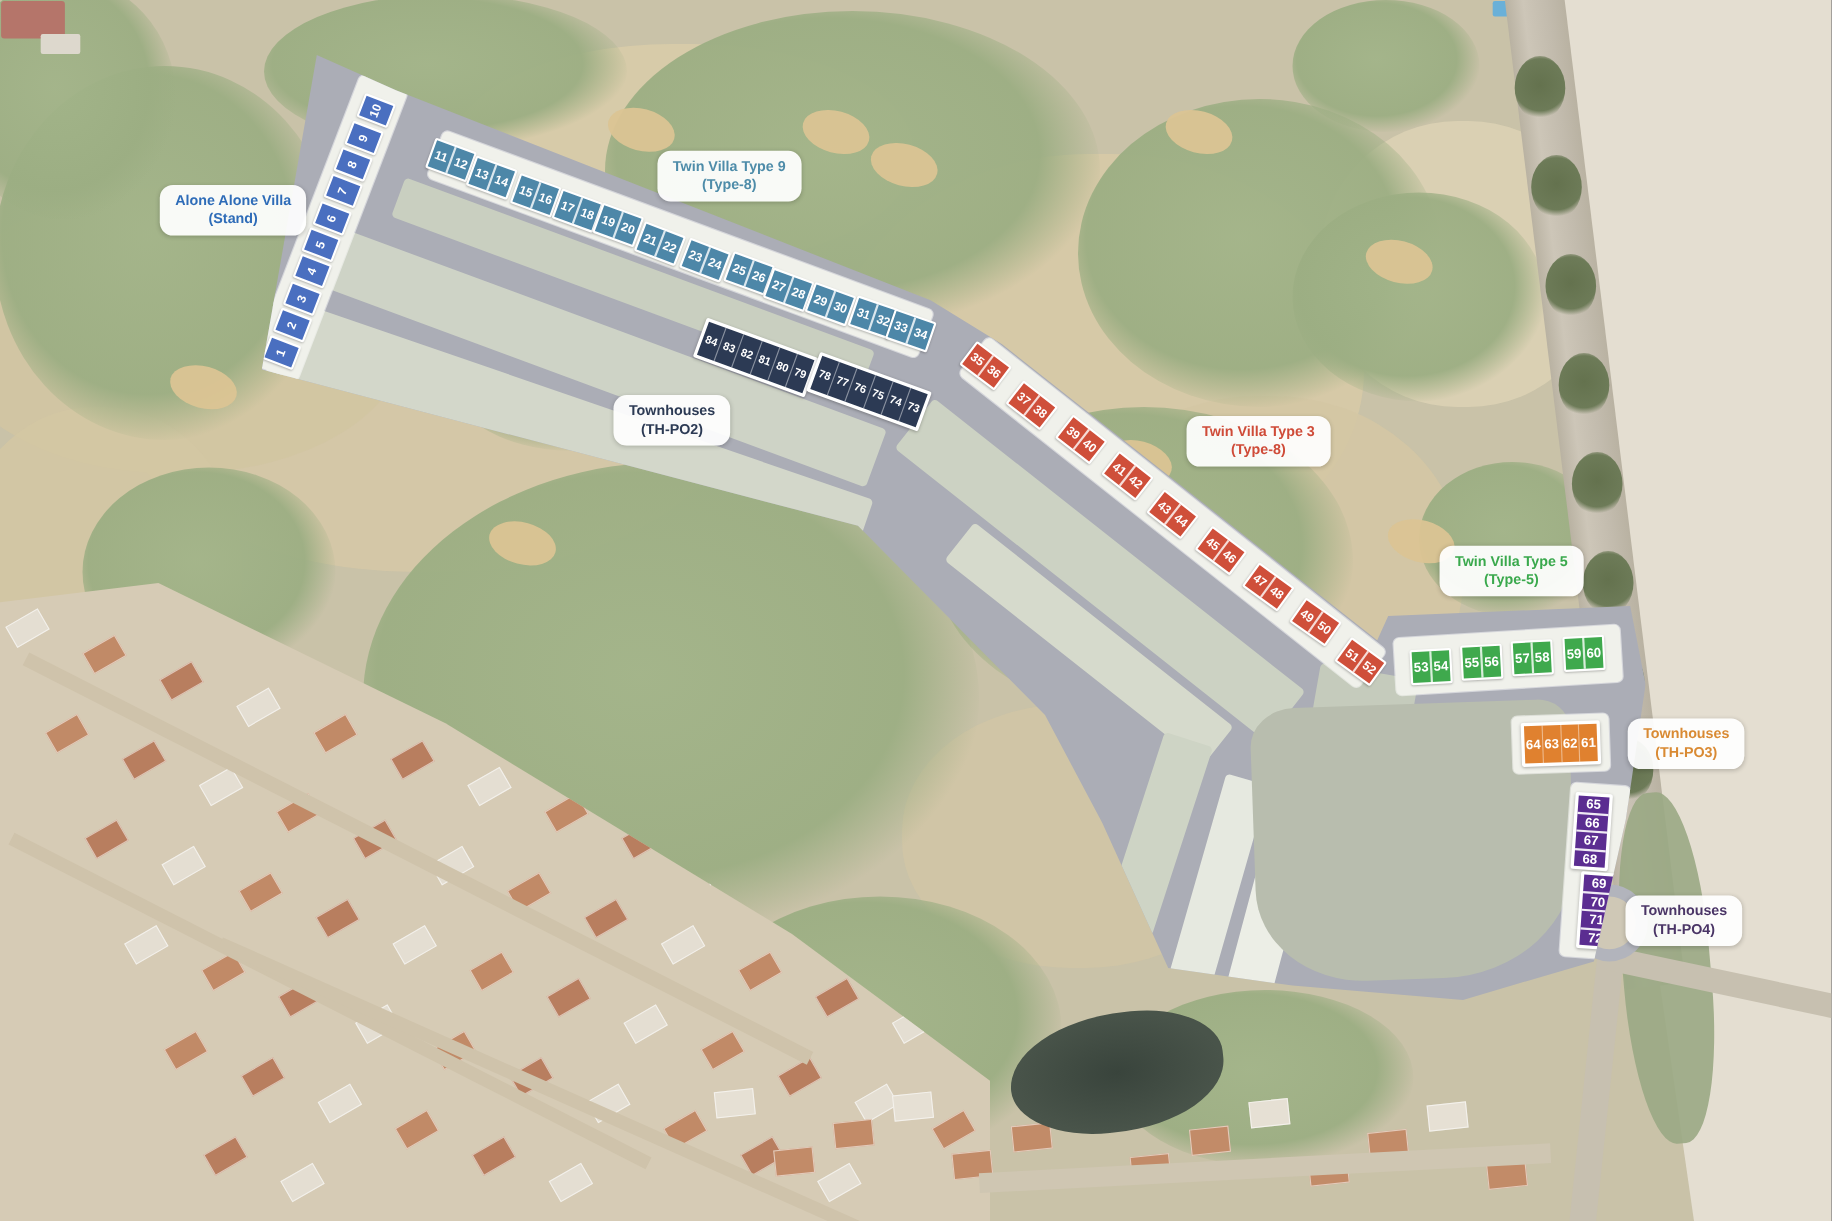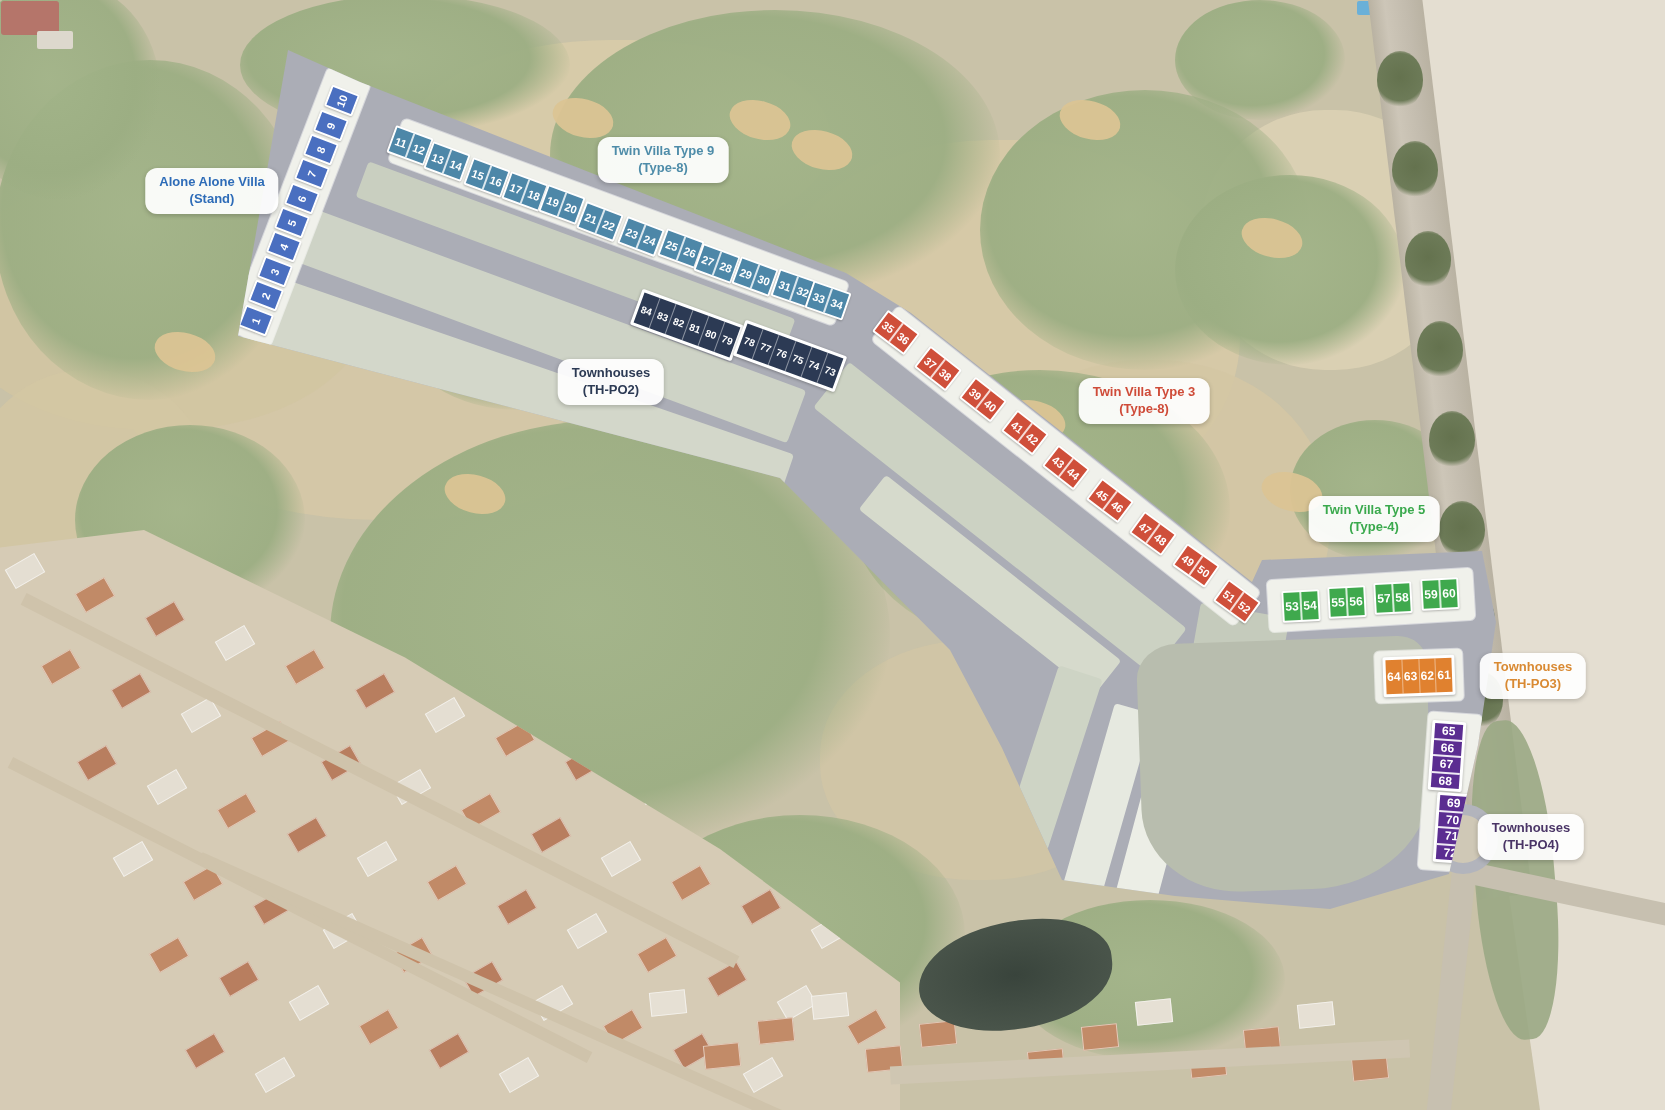--- a/index.html
+++ b/index.html
@@ -536,21 +536,21 @@
       <div class="pill" style="left: 611px; top: 382px; color: rgb(44, 58, 84);">
         <span>Townhouses</span>
         <span>(TH-PO2)</span>
       </div>
       <div class="pill" style="left: 1123px; top: 401px; color: rgb(207, 75, 56); margin-left: 21px;">
         <span>Twin Villa Type 3</span>
         <span>(Type-8)</span>
       </div>
       <div class="pill" style="left: 1374px; top: 519px; color: rgb(58, 169, 77);">
         <span>Twin Villa Type 5</span>
-        <span>(Type-4)</span>
+        <span>(Type-5)</span>
       </div>
       <div class="pill" style="left: 1533px; top: 676px; color: rgb(217, 138, 51);">
         <span>Townhouses</span>
         <span>(TH-PO3)</span>
       </div>
       <div class="pill" style="left: 1531px; top: 837px; color: rgb(74, 53, 102);">
         <span>Townhouses</span>
         <span>(TH-PO4)</span>
       </div>
     </div>

